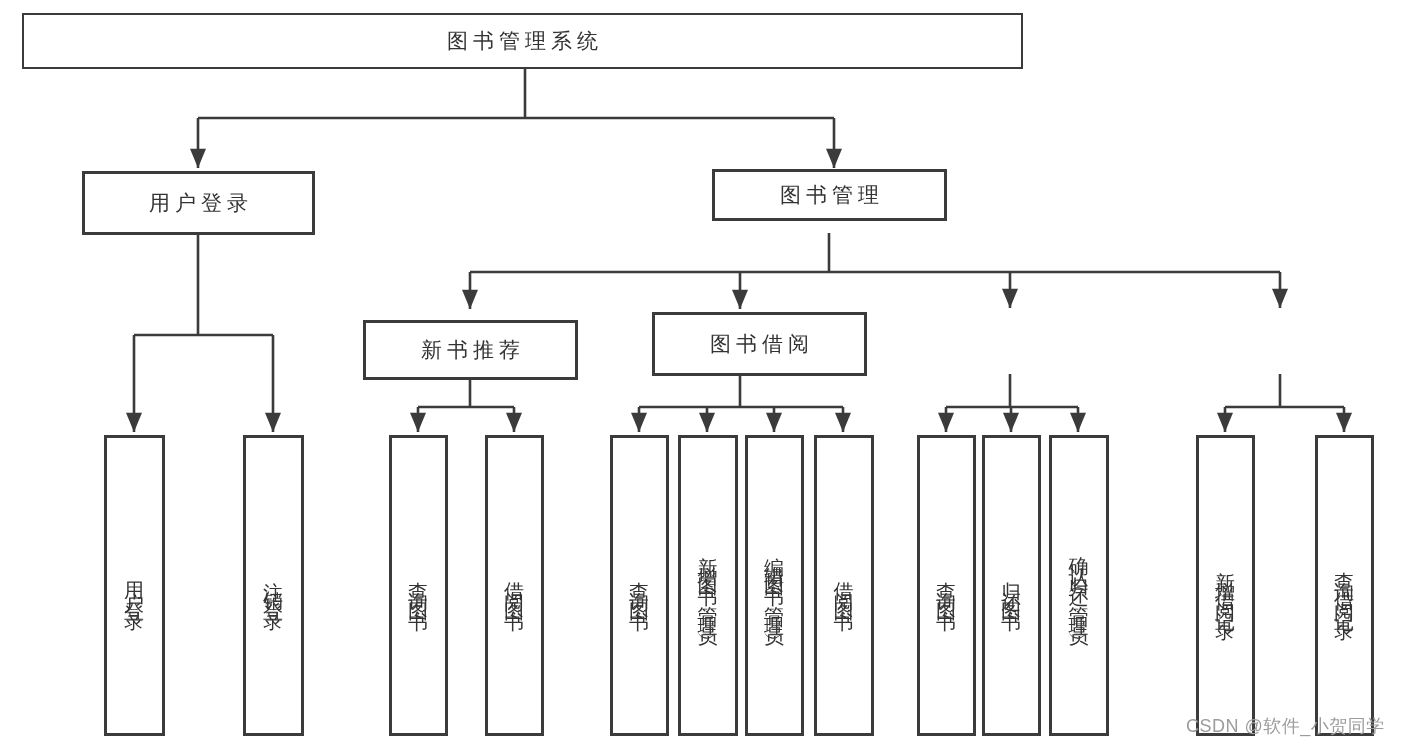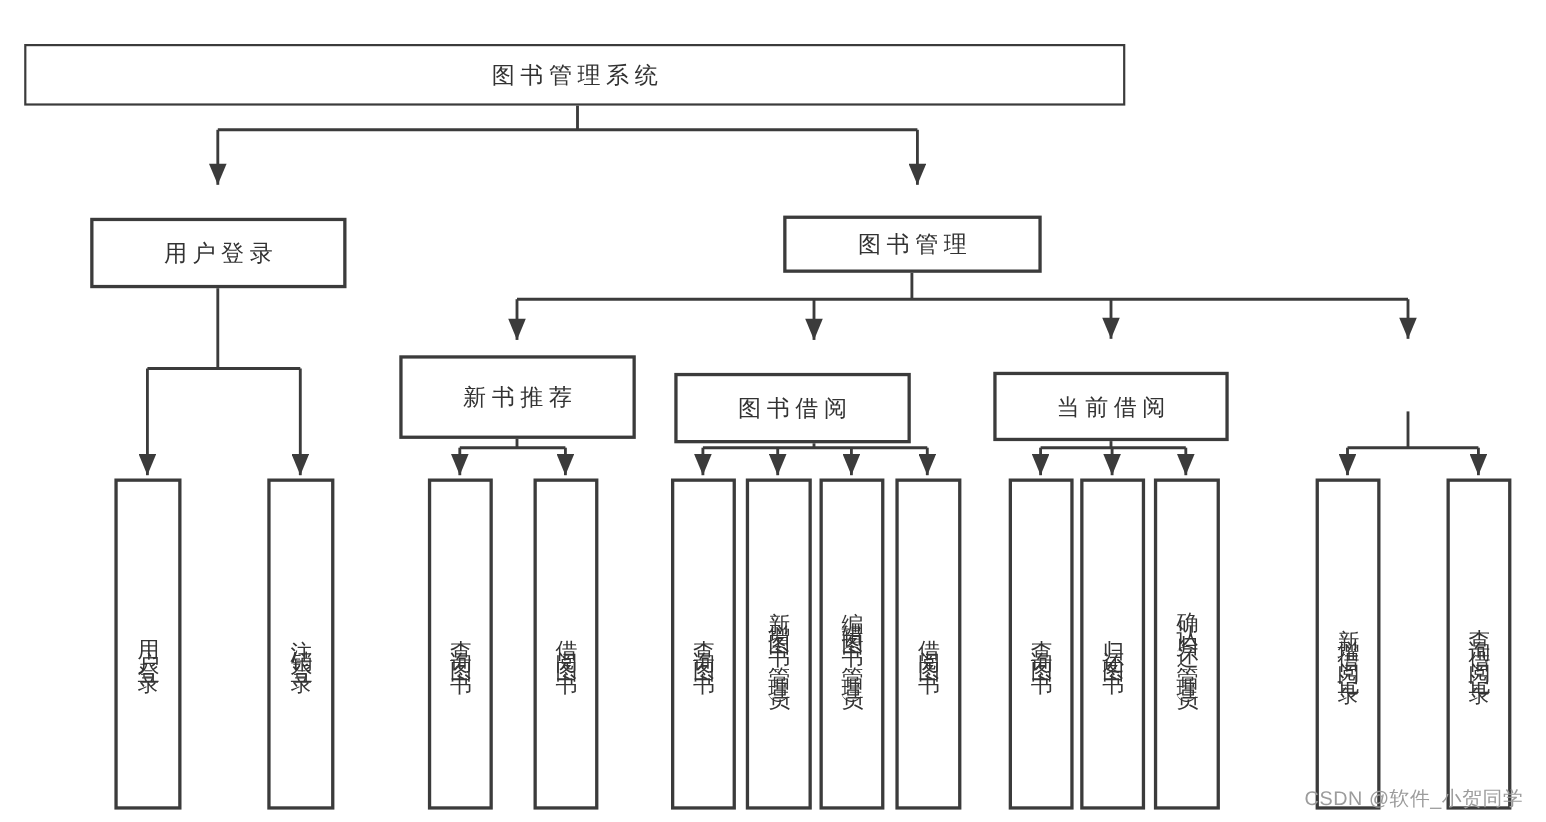--- a/index.html
+++ b/index.html
@@ -42,21 +42,20 @@
     align-items: center;
     justify-content: center;
     z-index: 2;
   }
   .node.root { border-width: 2px; }
   .node.h {
     font-size: 21px;
     letter-spacing: 5px;
     padding-left: 5px; 
     white-space: nowrap;
-    margin-top: 27px;
   }
   .node.v span {
     writing-mode: vertical-rl;
     text-orientation: mixed;
     font-size: 20px;
     letter-spacing: 10px;
     line-height: 1;
     white-space: nowrap;
   }
   .watermark {
@@ -121,23 +120,22 @@
     <path d="M1225,407 H1344"></path>
     <line x1="1225" y1="407" x2="1225" y2="432" marker-end="url(#arr)"></line>
     <line x1="1344" y1="407" x2="1344" y2="432" marker-end="url(#arr)"></line>
   </svg>
 
   <div class="node h root" style="left:22px; top:13px; width:1001px; height:56px;">图书管理系统</div>
 
   <div class="node h" style="left:82px; top:171px; width:233px; height:64px;">用户登录</div>
   <div class="node h" style="left:712px; top:169px; width:235px; height:52px;">图书管理</div>
 
-  <div class="node h" style="left:363px; top:296px; width:215px; height:76px;">新书推荐</div>
-  <div class="node h" style="left:613px; top:312px; width:215px; height:64px;">图书借阅</div>
-  <div class="node h" style="left:903px; top:311px; width:214px; height:63px;">当前借阅</div>
+  <div class="node h" style="left:363px; top:320px; width:215px; height:60px;">新书推荐</div>
+  <div class="node h" style="left:652px; top:312px; width:215px; height:64px;">图书借阅</div>
 
   <div class="node v" style="left:104px; top:435px; width:61px; height:301px;">
       <span>用户登录</span>
     </div>
   <div class="node v" style="left:243px; top:435px; width:61px; height:301px;">
       <span>注销登录</span>
     </div>
 
   <div class="node v" style="left:389px; top:435px; width:59px; height:301px;">
       <span>查询图书</span>

